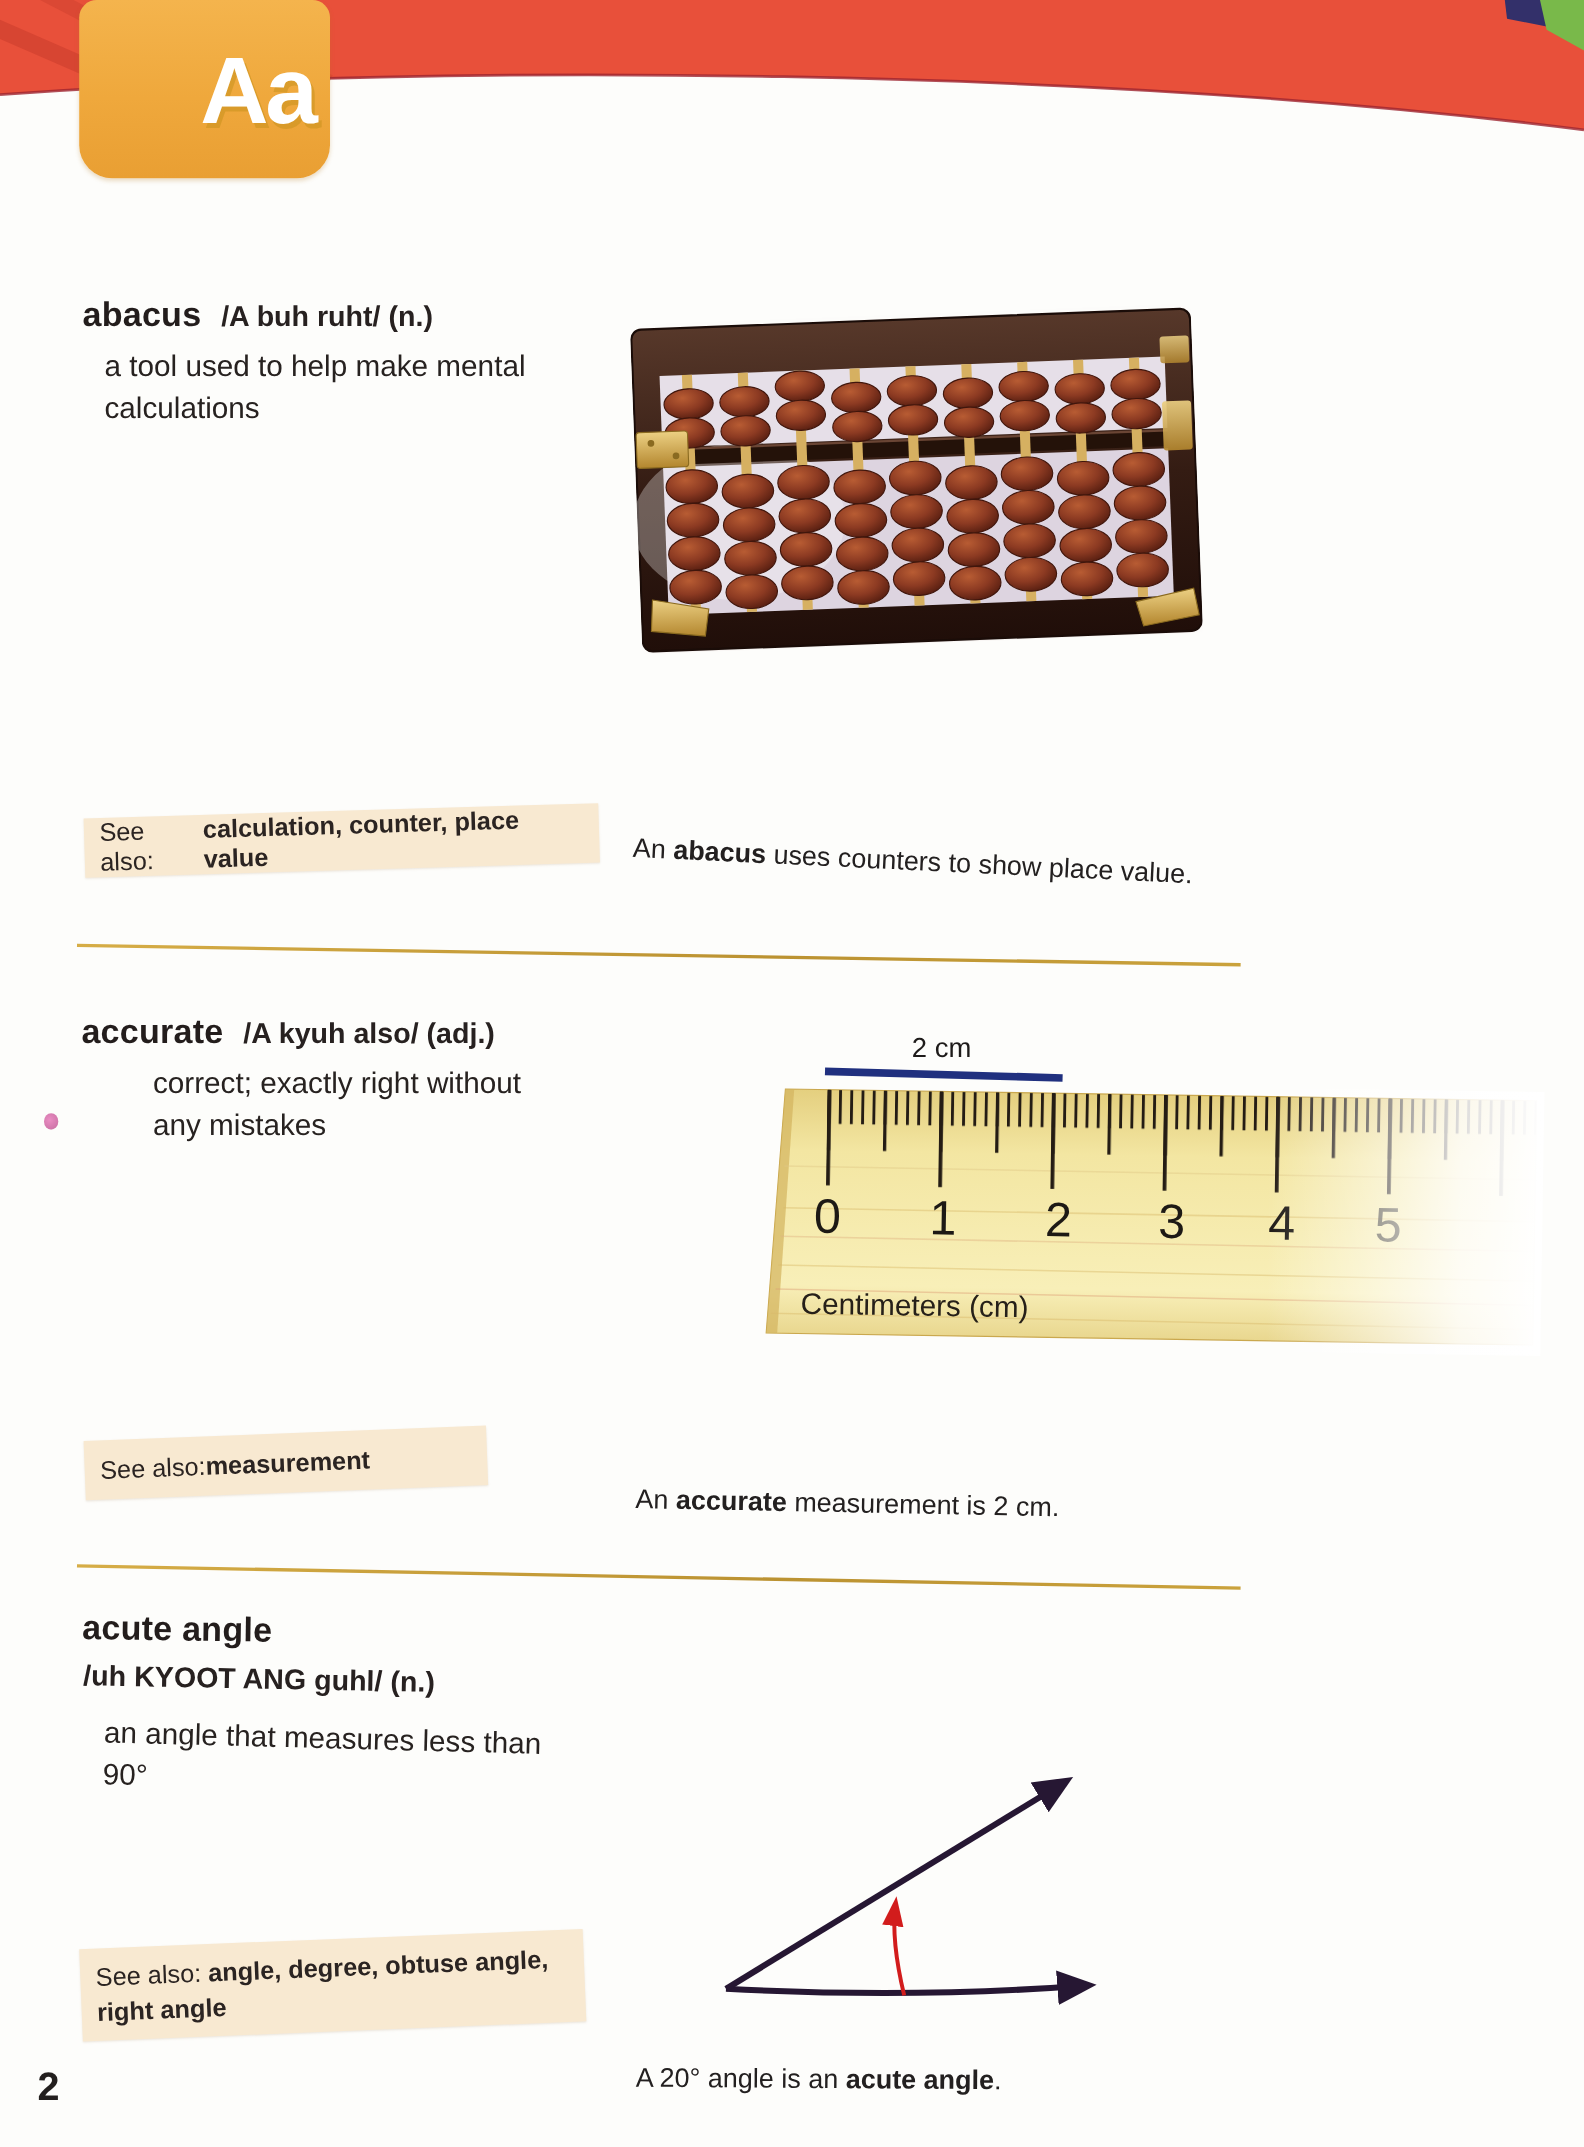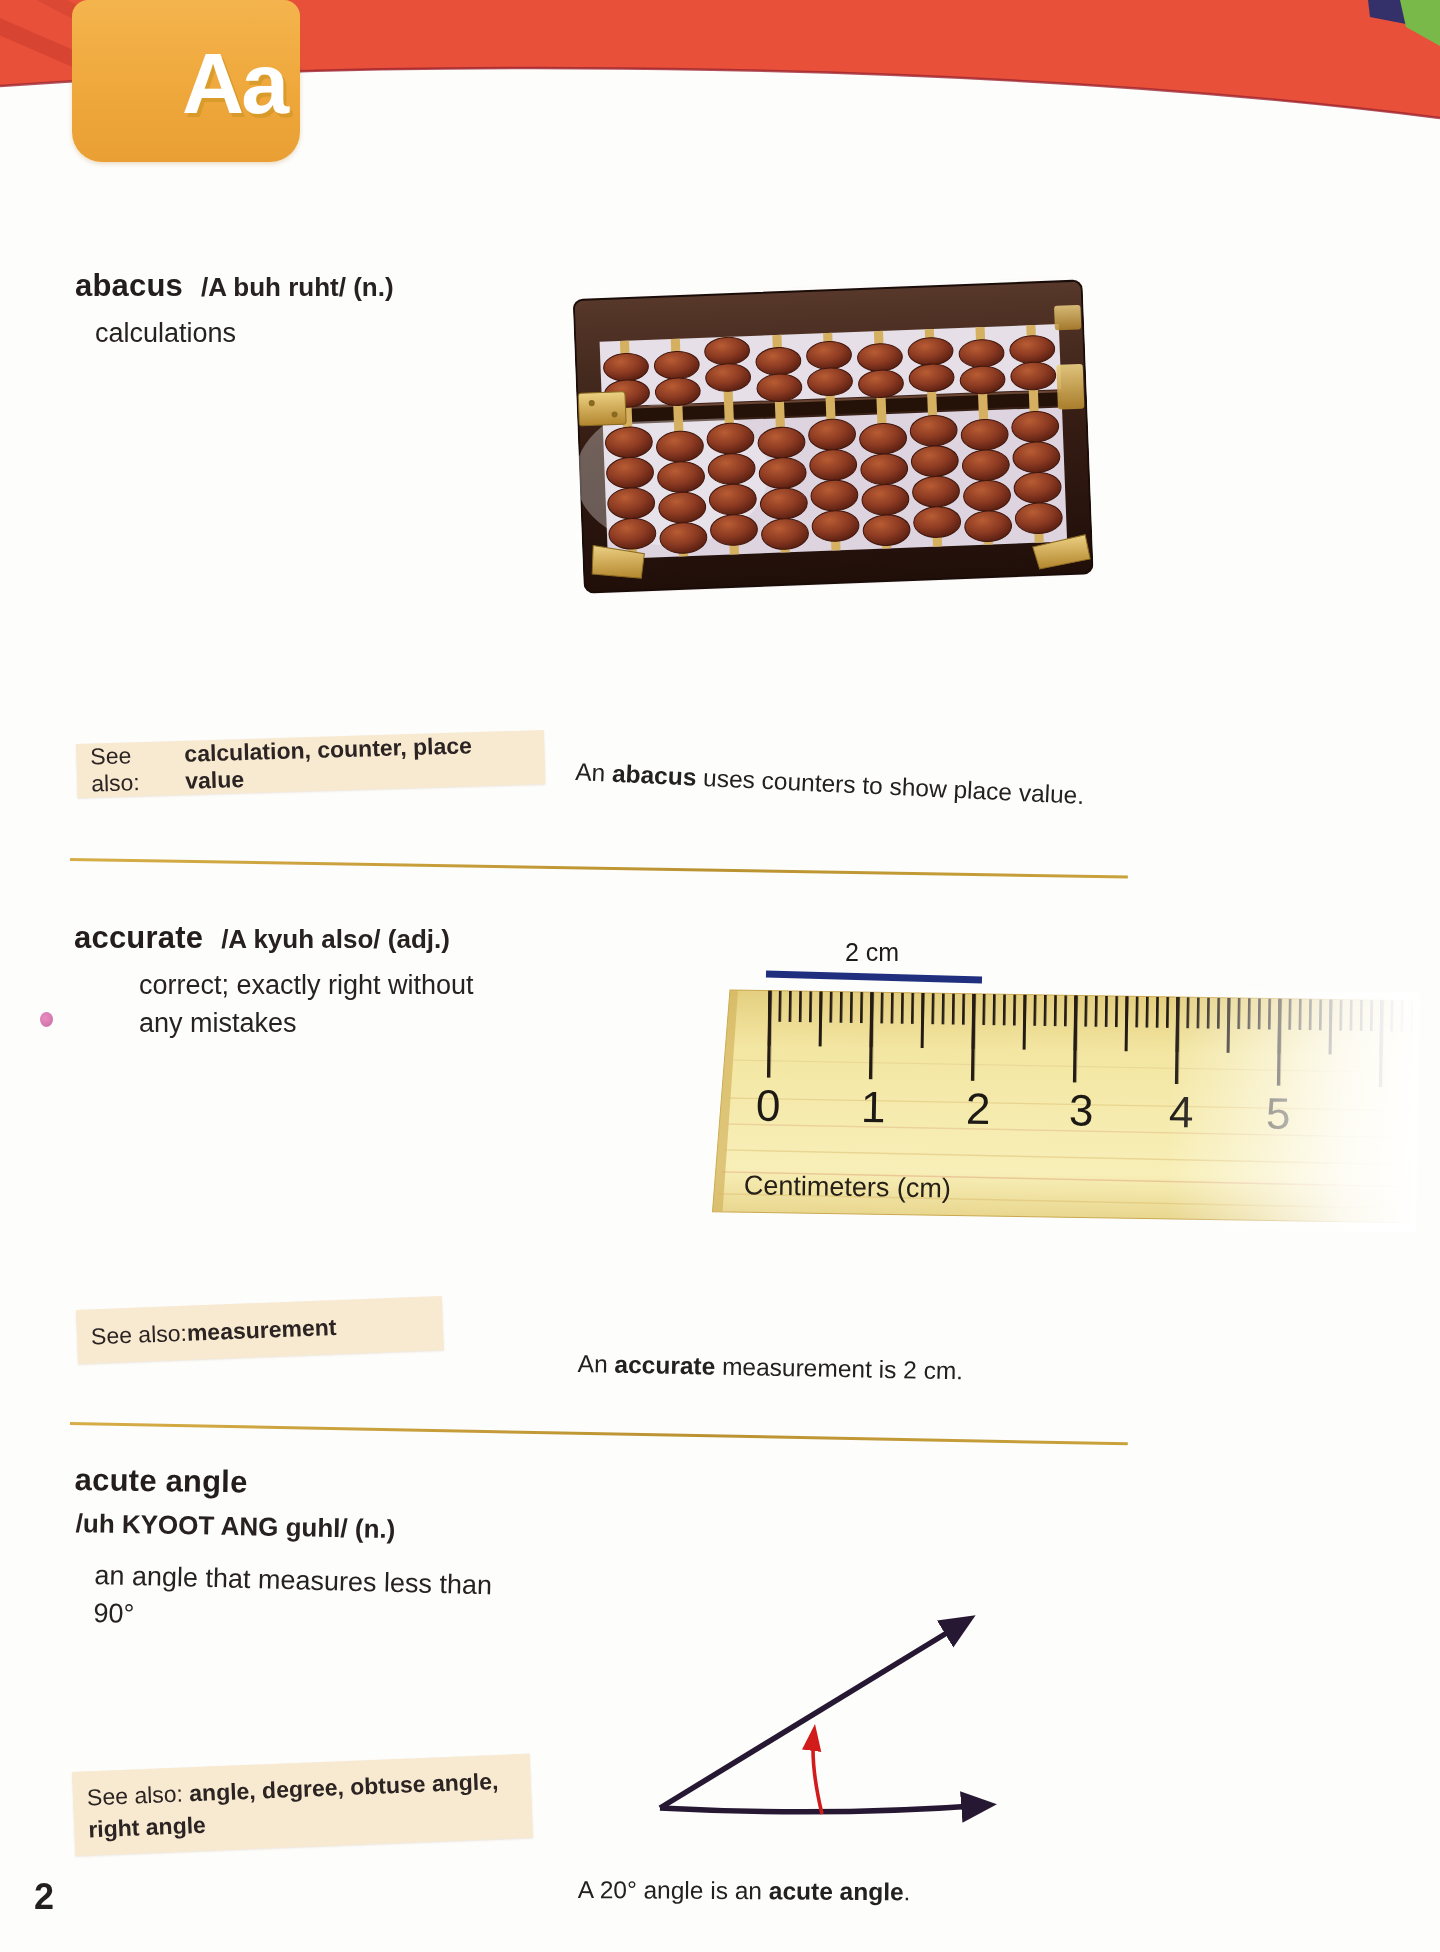--- a/index.html
+++ b/index.html
@@ -62,20 +62,21 @@
 
   <div class="letter-tab">
     <div class="glyph">Aa</div>
   </div>
 
   <div class="abs headrow" style="left:75px;top:268px;">
     <span class="headword">abacus</span>
     <span class="pron">/A buh ruht/ (n.)</span>
   </div>
   <div class="abs definition" style="left:95px;top:314px;width:440px;">
+    <div>a tool used to help make mental</div>
     <div>calculations</div>
   </div>
 
   <div class="abs" style="left:578px;top:280px;width:510px;height:305px;transform:rotate(-2.2deg);">
     <svg width="510" height="305" viewBox="0 0 500 300">
       <defs>
         <radialGradient id="bead" cx="38%" cy="30%" r="75%">
           <stop offset="0" stop-color="#b85c33"></stop>
           <stop offset="0.55" stop-color="#8c3a22"></stop>
           <stop offset="1" stop-color="#551d10"></stop>
@@ -200,21 +201,21 @@
     <span class="headword">accurate</span>
     <span class="pron">/A kyuh also/ (adj.)</span>
   </div>
   <div class="abs definition" style="left:95px;top:966px;width:440px;margin-left:44px;">
     <div>correct; exactly right without</div>
     <div>any mistakes</div>
   </div>
 
   <div class="abs smudge" style="left:40px;top:1012px;"></div>
 
-  <div class="abs" style="left:700px;top:928px;width:740px;height:320px;">
+  <div class="abs" style="left:684px;top:928px;width:740px;height:320px;">
     <svg width="740" height="320" viewBox="0 0 740 320">
       <defs>
         <linearGradient id="wood" x1="0" y1="0" x2="0" y2="1">
           <stop offset="0" stop-color="#e4cf7f"></stop>
           <stop offset="0.25" stop-color="#f3e6a2"></stop>
           <stop offset="0.8" stop-color="#f8efb8"></stop>
           <stop offset="1" stop-color="#e9d78f"></stop>
         </linearGradient>
         <pattern id="mm" patternUnits="userSpaceOnUse" width="10.2" height="320" x="68.7">
           <rect x="0" y="62" width="2.6" height="31" fill="#241c14"></rect>

